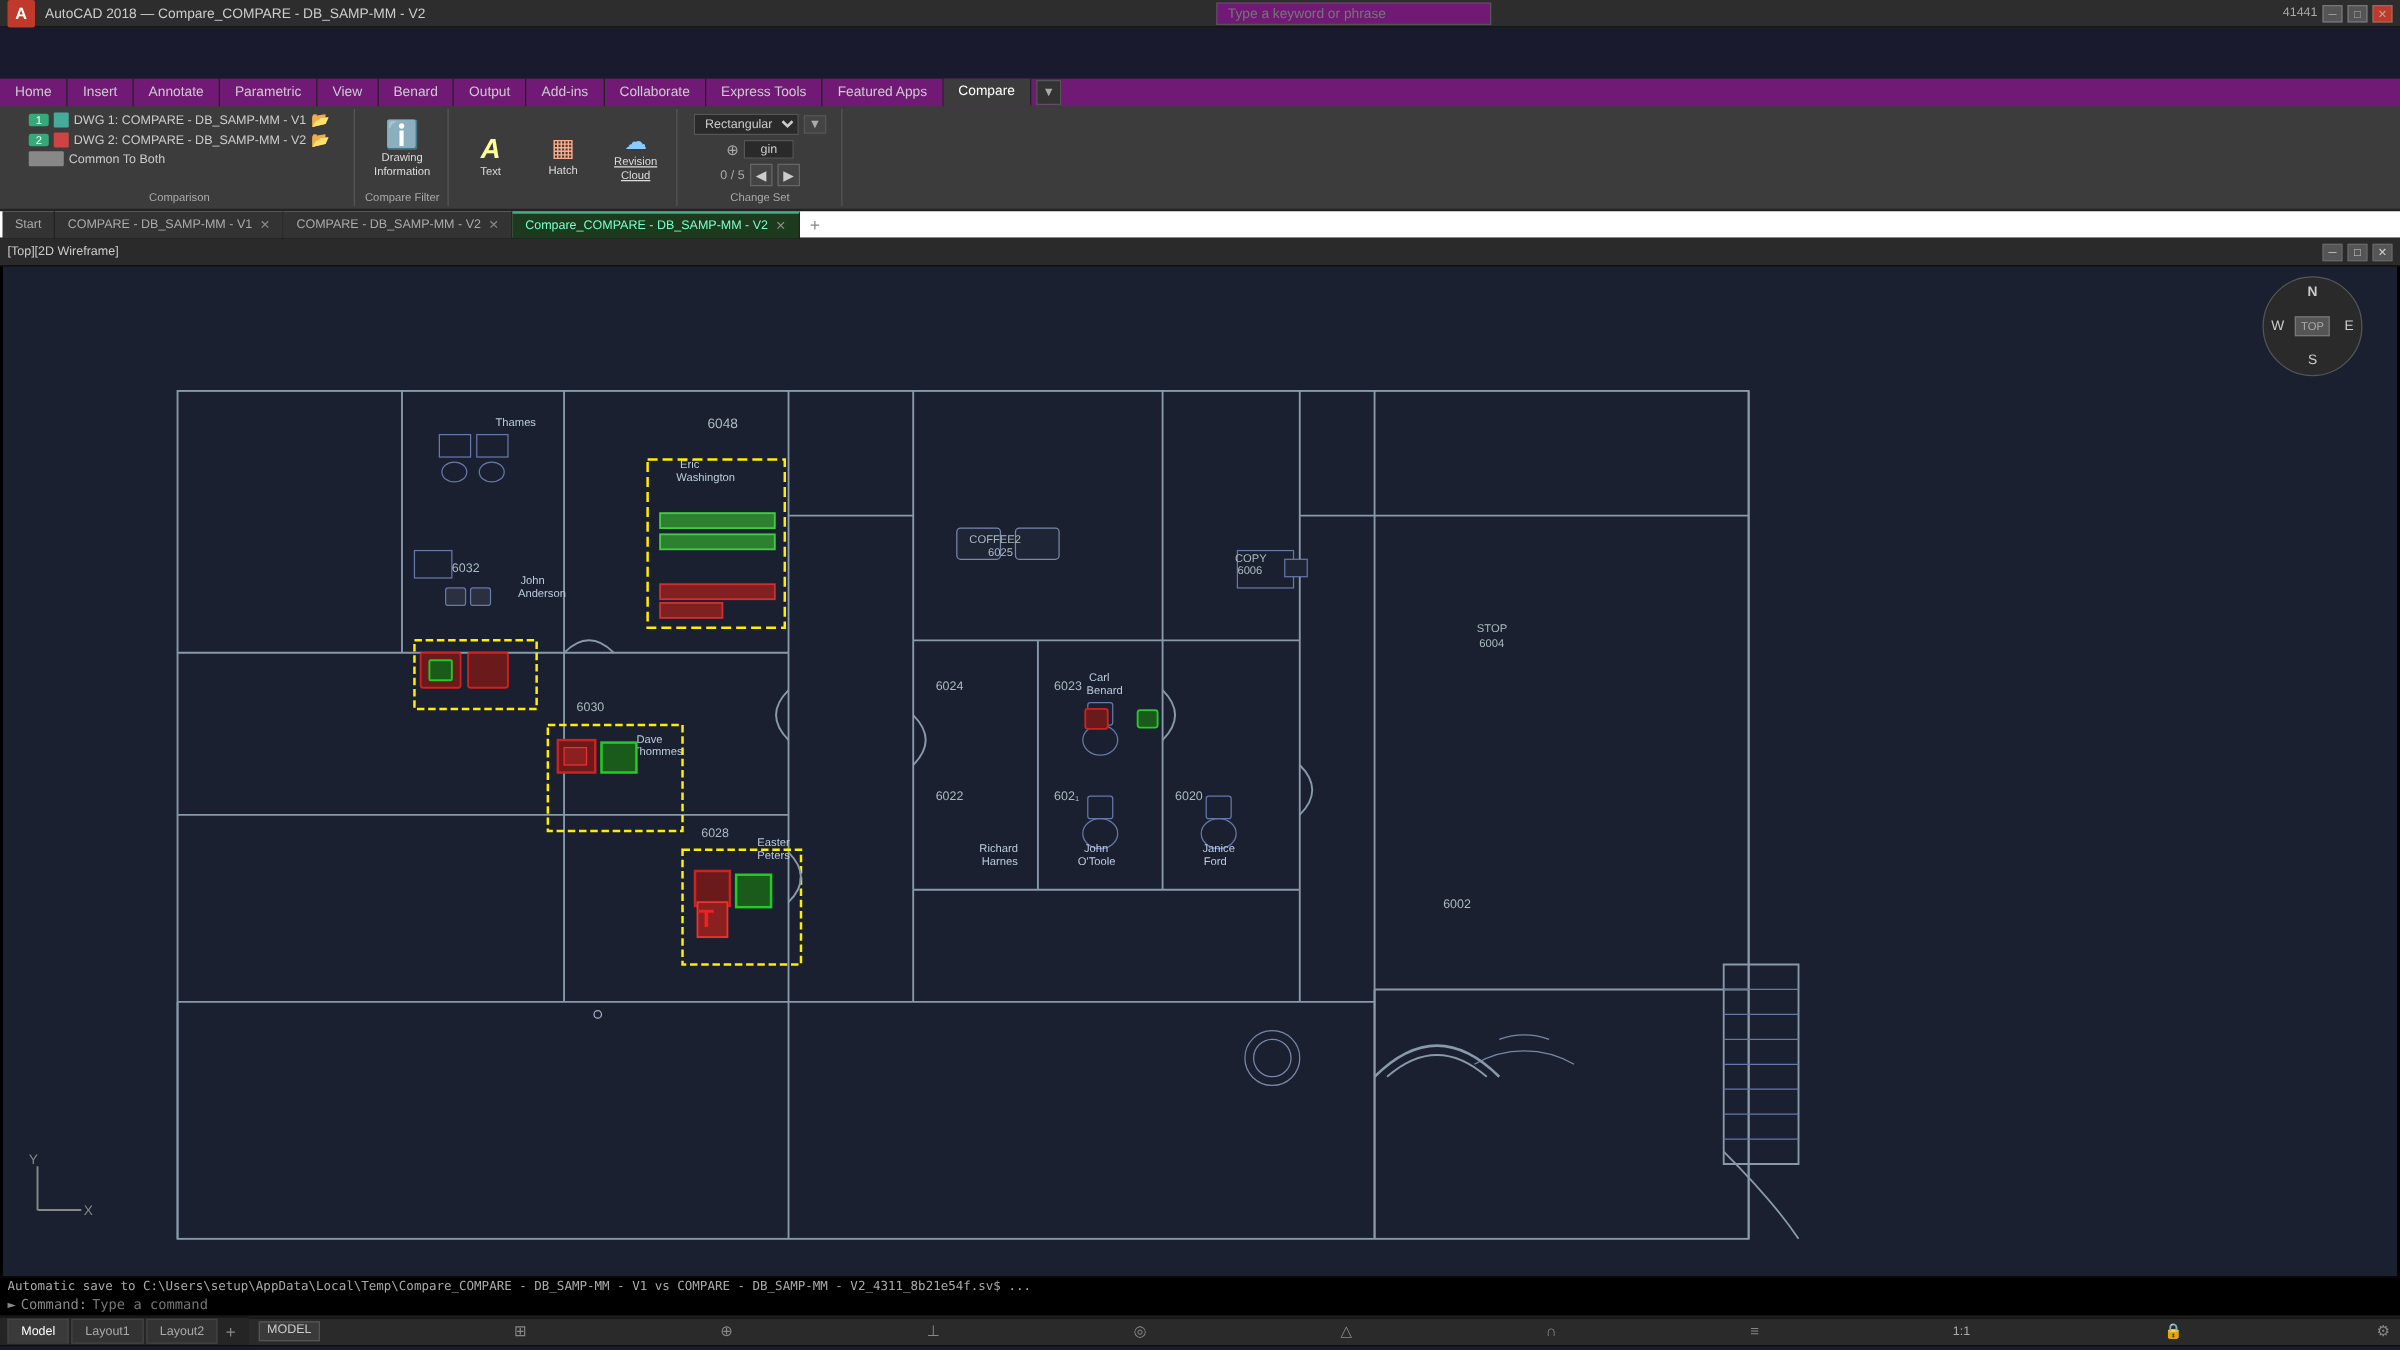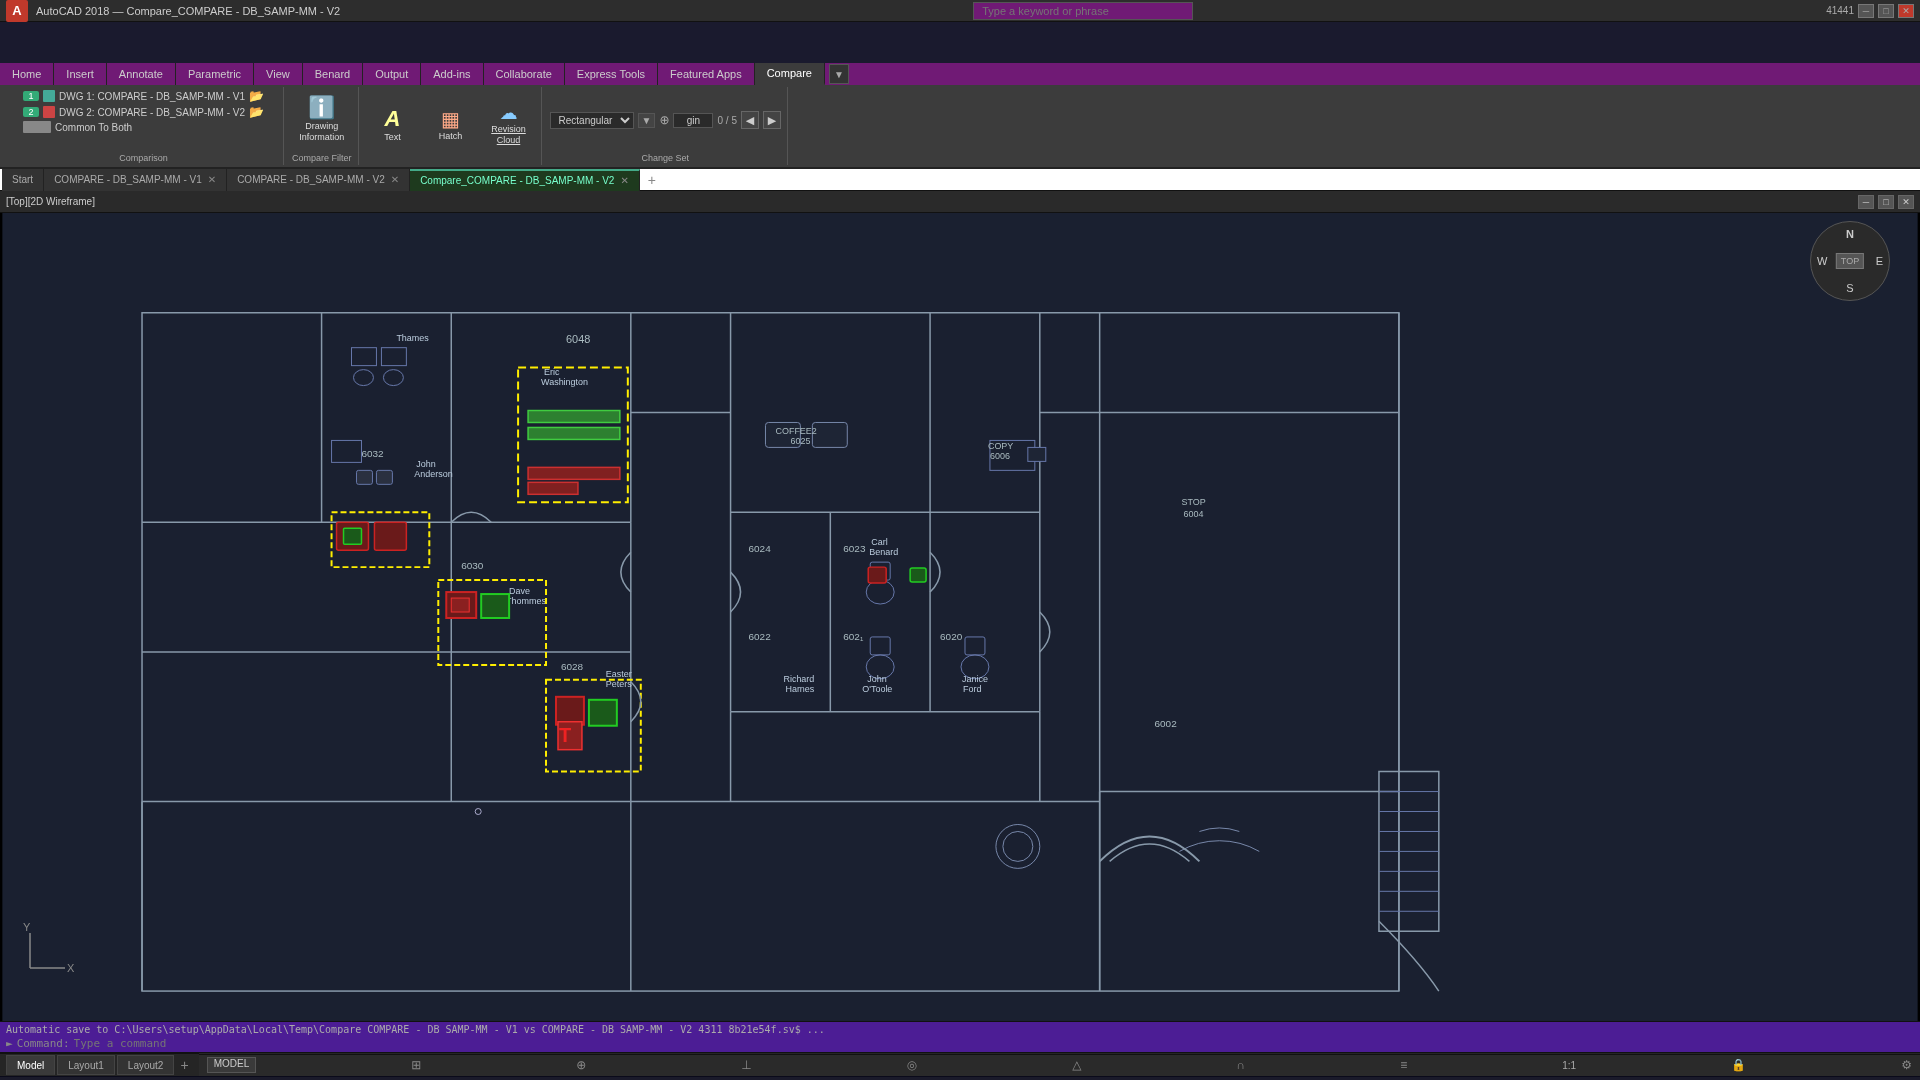--- a/index.html
+++ b/index.html
@@ -110,21 +110,21 @@
     }
     .layout-tab {
       padding: 0 10px; height: 20px; display: flex; align-items: center;
       font-size: 10px; color: #aaa; background: #333; border: 1px solid #444; cursor: pointer;
     }
     .layout-tab.active { background: #3a3a3a; color: #fff; border-bottom-color: #3a3a3a; }
     .layout-add { color: #888; font-size: 14px; cursor: pointer; padding: 0 4px; }
 
     
     #cmdline {
-      width: 100%; background: #4c1d95; border-top: 1px solid #111;
+      width: 100%; background: #000000; border-top: 1px solid #111;
       padding: 2px 6px; font-size: 11px; color: #ccc; font-family: monospace;
     }
     #cmdline .cmd-label { color: #888; }
     #cmdline .cmd-text { color: #aaa; font-size: 10px; white-space: nowrap; overflow: hidden; text-overflow: ellipsis; }
     #cmdline .cmd-input { display: flex; align-items: center; gap: 4px; margin-top: 2px; }
     #cmdline .cmd-prompt { color: #888; }
     #cmdline input { background: transparent; border: none; outline: none; color: #ccc; font-family: monospace; font-size: 11px; flex: 1; }
 
     
     #taskbar {
@@ -235,21 +235,21 @@
         </div>
         <div class="ribbon-btn">
           <div class="icon" style="font-size:18px;color:#8cf;">☁</div>
           <span style="font-size:9px;text-align:center;line-height:1.2;text-decoration:underline;">Revision<br>Cloud</span>
         </div>
       </div>
       <div class="ribbon-group-label"> </div>
     </div>
 
     <div class="ribbon-group" style="min-width:130px;">
-      <div class="ribbon-group-content" style="flex-direction:row;width:100%;gap:4px;justify-content:center;">
+      <div class="ribbon-group-content" style="flex-direction:column;width:100%;gap:4px;justify-content:center;">
         <div class="cs-row">
           <select class="cs-dropdown">
             <option>Rectangular</option>
             <option>Polygonal</option>
           </select>
           <span style="font-size:10px;color:#aaa;cursor:pointer;background:#444;border:1px solid #555;padding:1px 3px;">▼</span>
         </div>
         <div class="cs-row">
           <span style="font-size:12px;color:#aaa;">⊕</span>
           <input type="text" value="gin" style="background: rgb(42, 42, 42); border: 1px solid rgb(85, 85, 85); color: rgb(204, 204, 204); font-size: 10px; width: 40px; padding: 1px 3px; text-align: center;">

